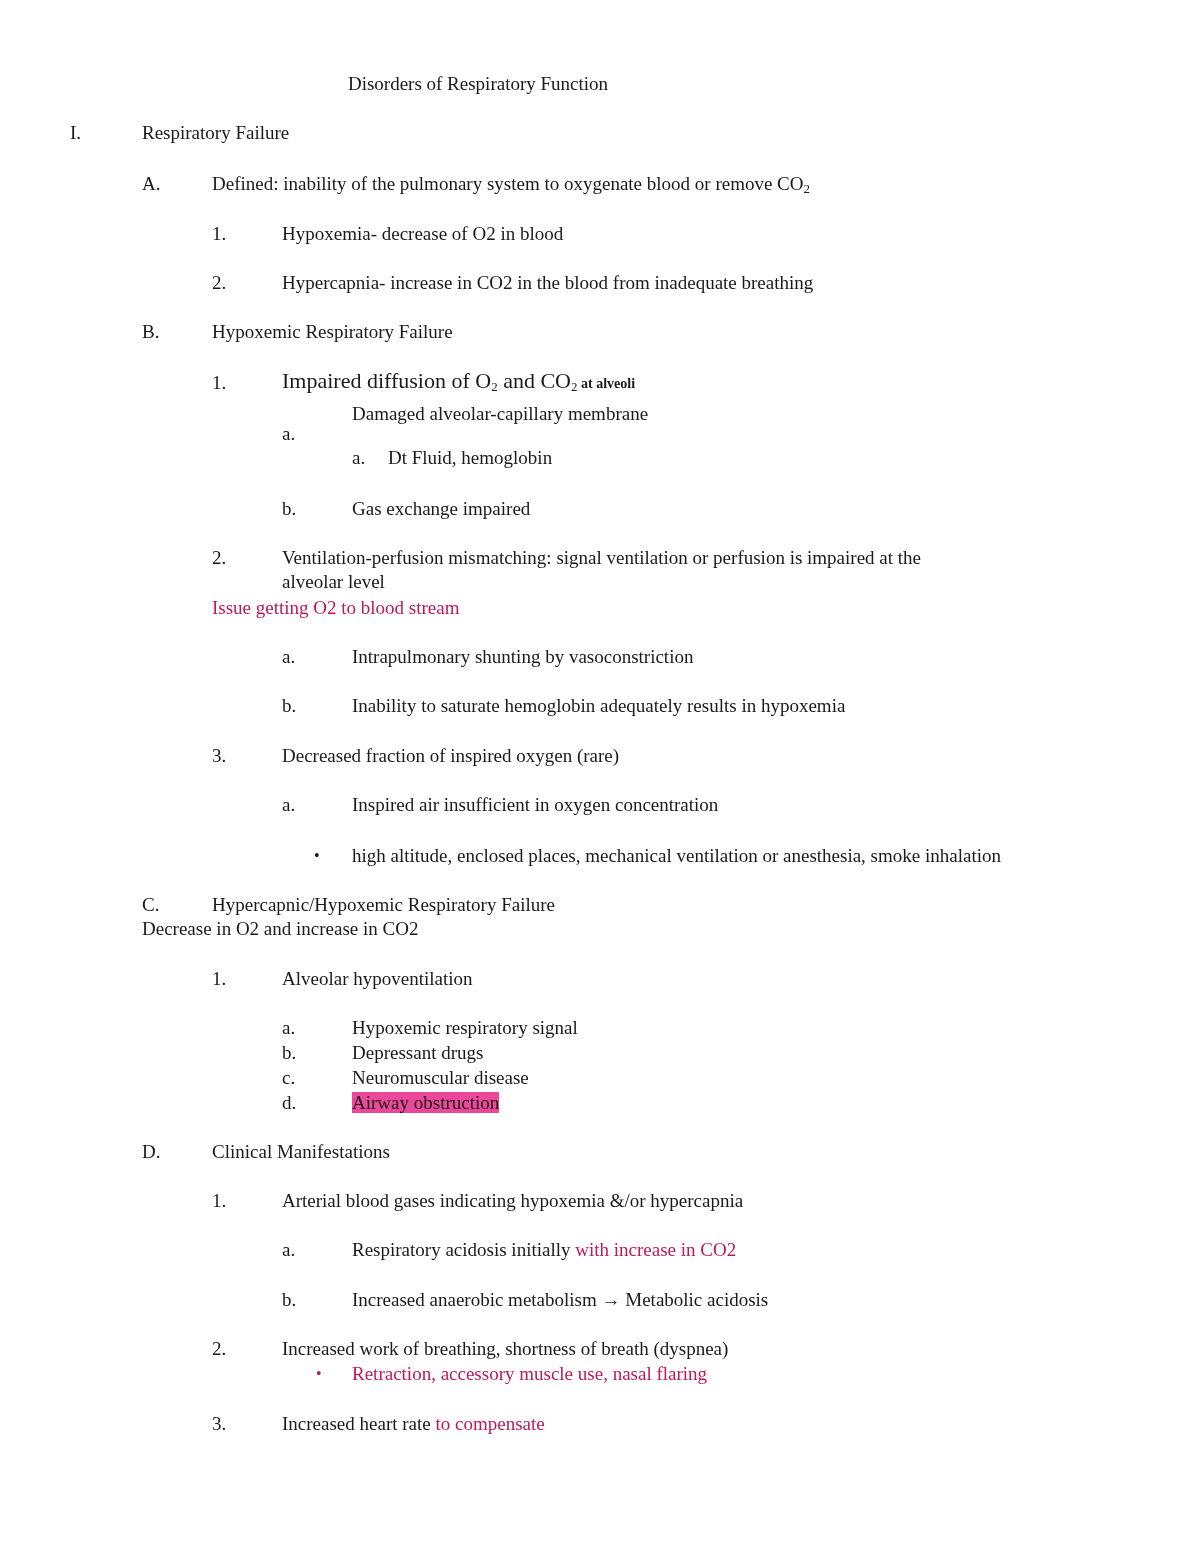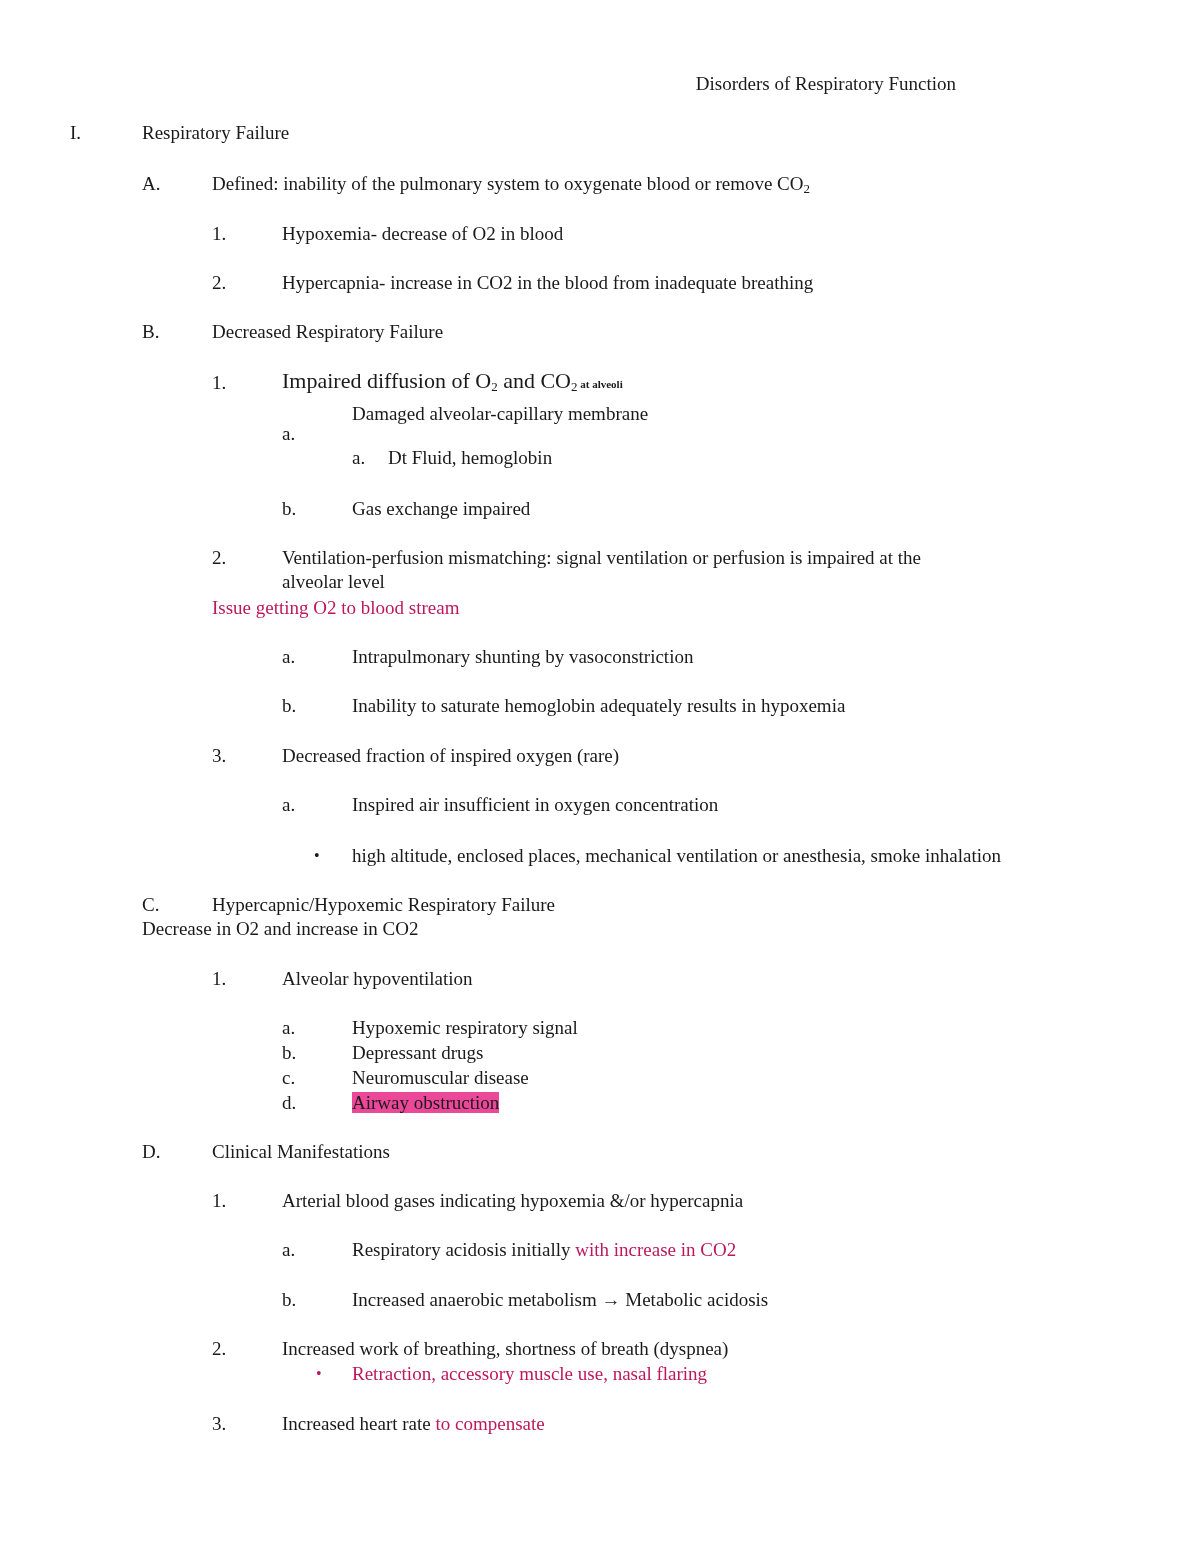--- a/index.html
+++ b/index.html
@@ -2,25 +2,25 @@
 <html><head>
 <meta charset="utf-8">
 <style>
   html, body { margin: 0; padding: 0; background: #ffffff; }
   body {
     width: 1200px; height: 1553px; position: relative; overflow: hidden;
     font-family: "Liberation Serif", "DejaVu Serif", serif;
     font-size: 19px; color: #1a1a1a;
   }
   .line { position: absolute; white-space: nowrap; line-height: 24px; }
-  .title { left: 0; width: 956px; text-align: right; }
+  .title { left: 0; width: 956px; text-align: center; }
   .blue { color: #be185d; }
   .hl { background: #ec4899; }
   .big { font-size: 22px; }
-  .tiny { font-size: 11px; font-weight: bold; }
+  .tiny { font-size: 14px; font-weight: bold; }
   sub { font-size: 13px; vertical-align: -3px; line-height: 0; }
   .dot { font-size: 16px; }
 </style>
 </head>
 <body>
 
 <div>
 
   <div class="line title" style="top:72px">Disorders of Respiratory Function</div>
 
@@ -29,21 +29,21 @@
 
   <div class="line" style="top:172px;left:142px">A.</div>
   <div class="line" style="top:172px;left:212px"><span>Defined: inability of the pulmonary system to oxygenate blood or remove CO</span><sub>2</sub></div>
 
   <div class="line" style="top:222px;left:212px">1.</div>
   <div class="line" style="top:222px;left:282px">Hypoxemia- decrease of O2 in blood</div>
   <div class="line" style="top:271px;left:212px">2.</div>
   <div class="line" style="top:271px;left:282px">Hypercapnia- increase in CO2 in the blood from inadequate breathing</div>
 
   <div class="line" style="top:320px;left:142px">B.</div>
-  <div class="line" style="top:320px;left:212px">Decreased Respiratory Failure</div>
+  <div class="line" style="top:320px;left:212px">Hypoxemic Respiratory Failure</div>
 
   <div class="line" style="top:371px;left:212px">1.</div>
   <div class="line big" style="top:369px;left:282px"><span>Impaired diffusion of O</span><sub>2</sub><span> and CO</span><sub>2</sub><span class="tiny"> at alveoli</span></div>
 
   <div class="line" style="top:422px;left:282px">a.</div>
   <div class="line" style="top:402px;left:352px">Damaged alveolar-capillary membrane</div>
   <div class="line" style="top:446px;left:352px">a.</div>
   <div class="line" style="top:446px;left:388px">Dt Fluid, hemoglobin</div>
 
   <div class="line" style="top:497px;left:282px">b.</div>

